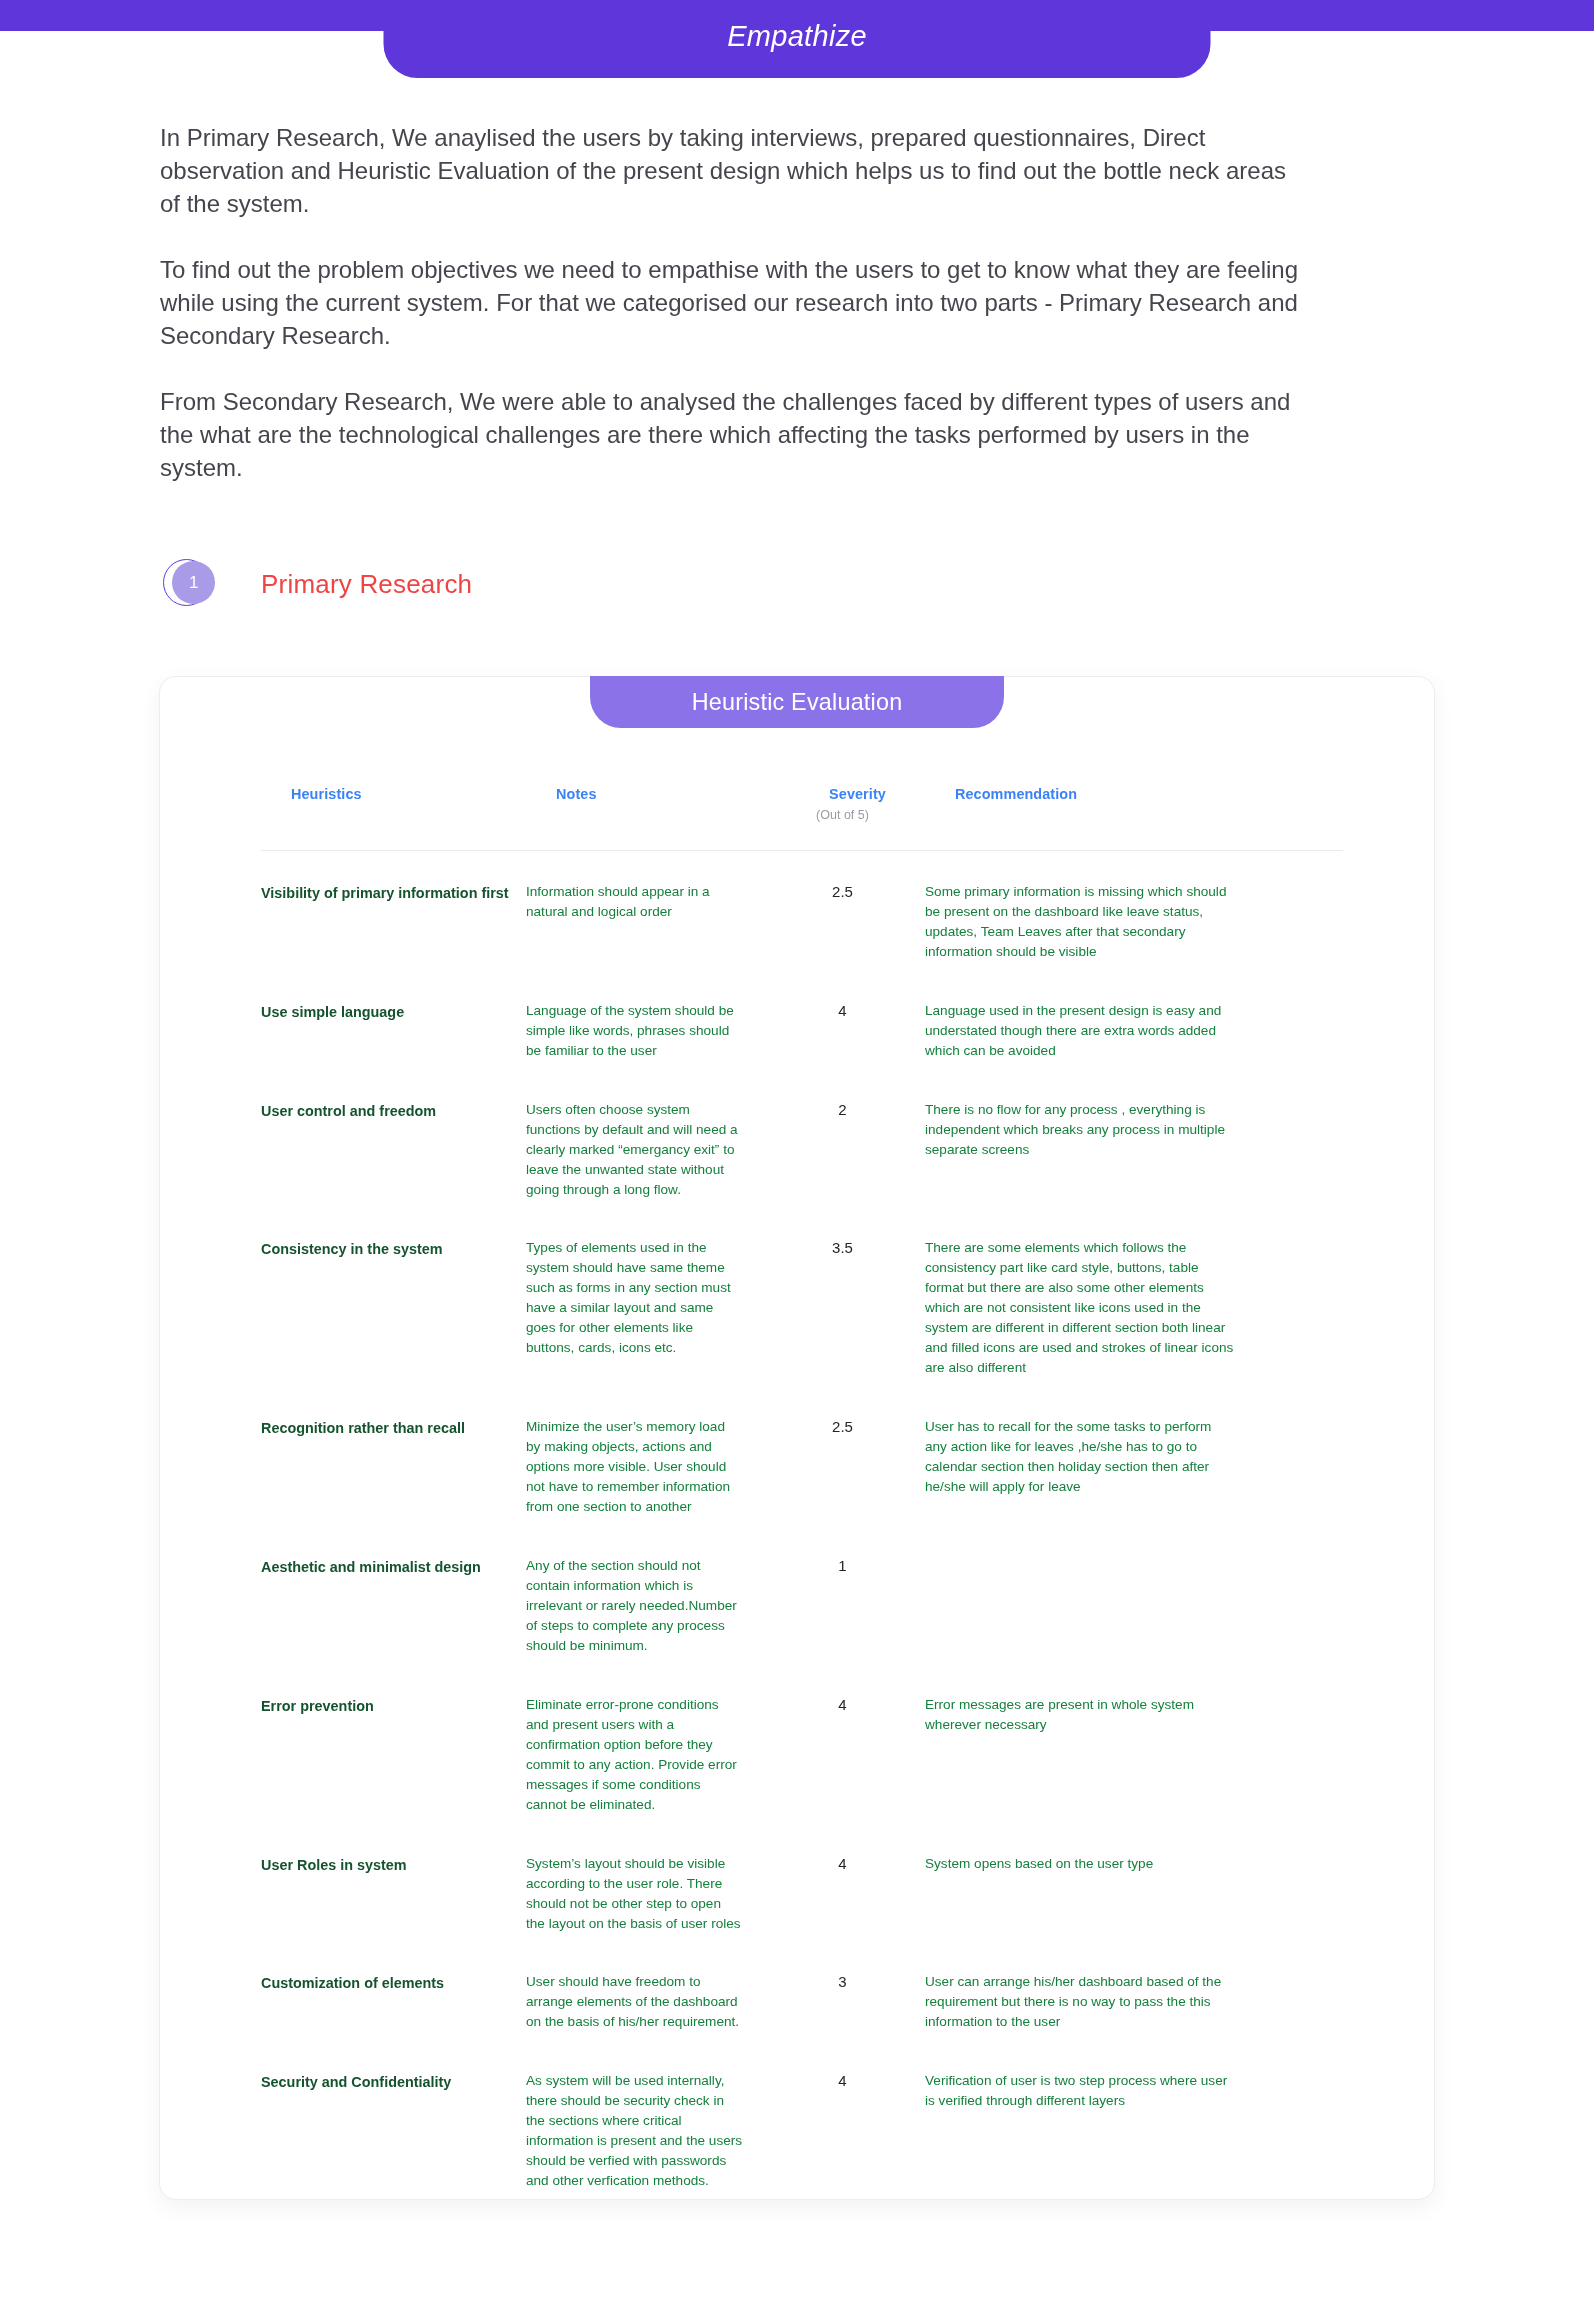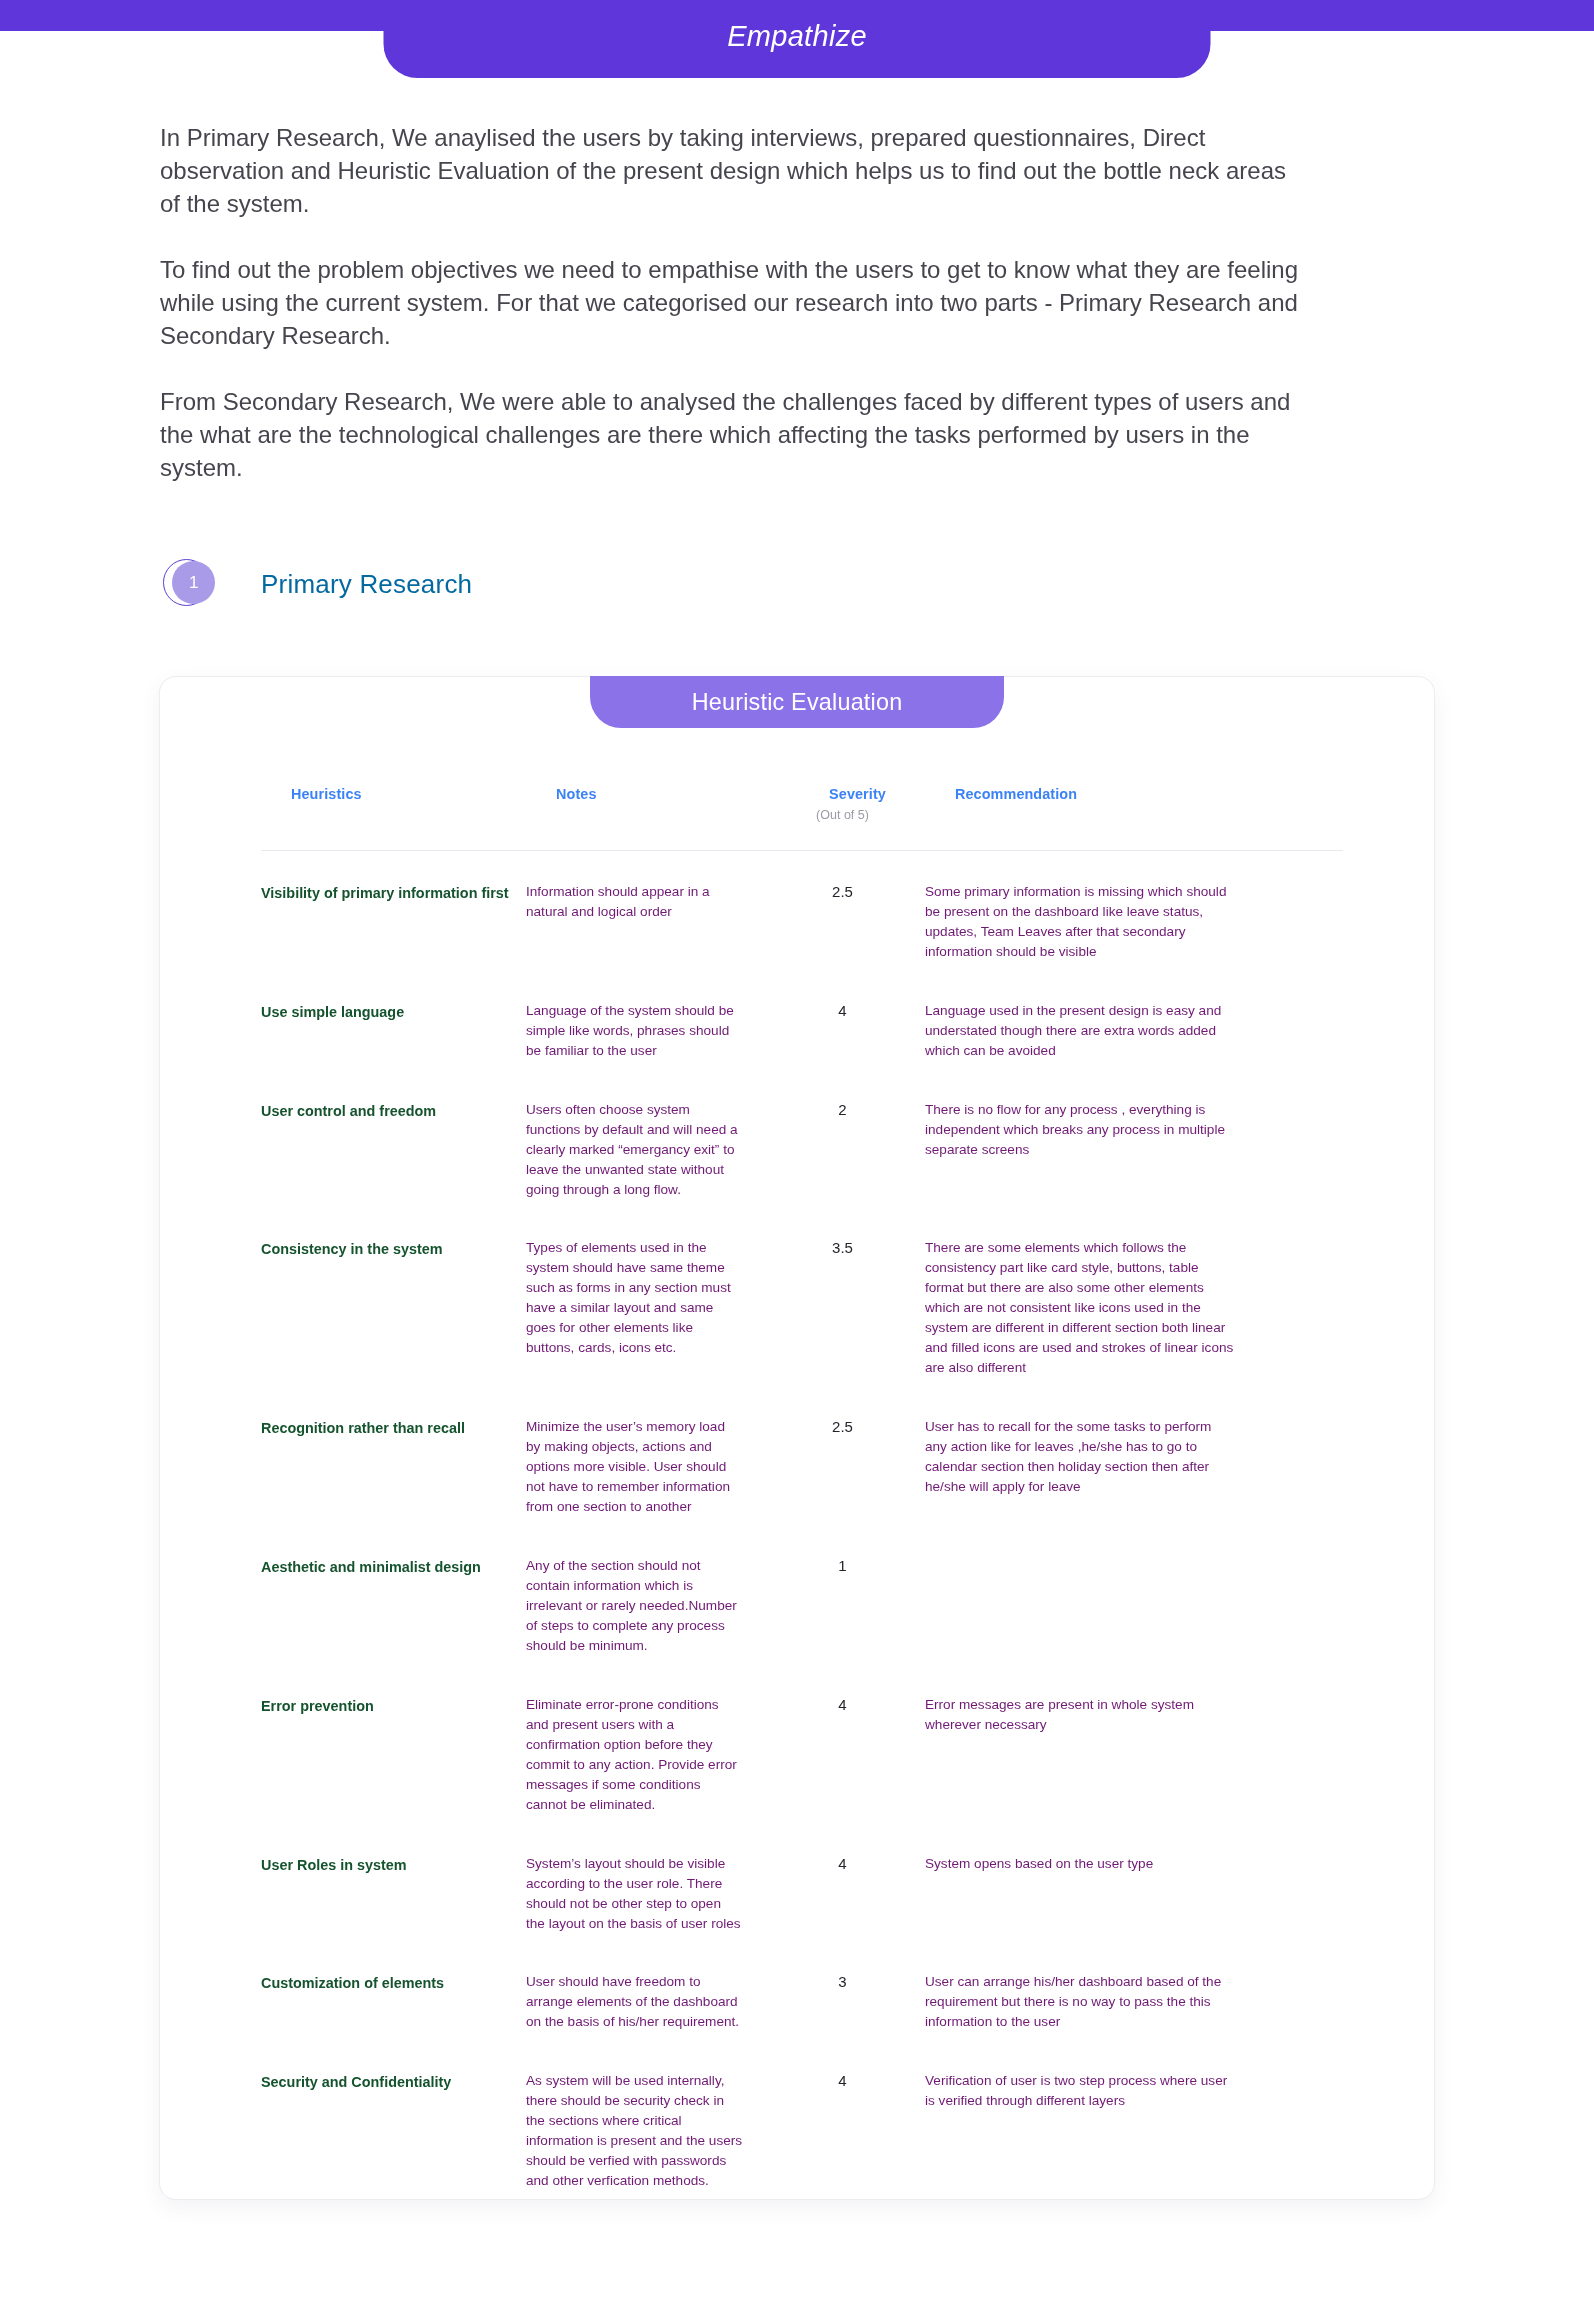--- a/index.html
+++ b/index.html
@@ -96,21 +96,21 @@
     background: #A99BE8;
     color: #ffffff;
     font-size: 17px;
     display: flex;
     align-items: center;
     justify-content: center;
     box-sizing: border-box;
   }
   .section-title {
     margin-left: 37px;
-    color: #0369a1;
+    color: #ef4444;
     font-size: 26px;
     font-weight: 400;
     letter-spacing: 0.2px;
   }
 
   
   .card {
     position: relative;
     margin: 66px auto 0 auto;
     width: 1276px;
@@ -183,21 +183,21 @@
   .t-body .t-row { padding-top: 31px; padding-bottom: 7.8px; }
   .heuristic {
     font-size: 14.4px;
     font-weight: 700;
     color: #14532d;
     line-height: 22px;
   }
   .note, .recommend {
     font-size: 13.6px;
     font-weight: 400;
-    color: #701a75;
+    color: #15803d;
     line-height: 20px;
   }
   .severity {
     font-size: 15px;
     font-weight: 400;
     color: #24242c;
     line-height: 20px;
   }
 </style>
 </head>

